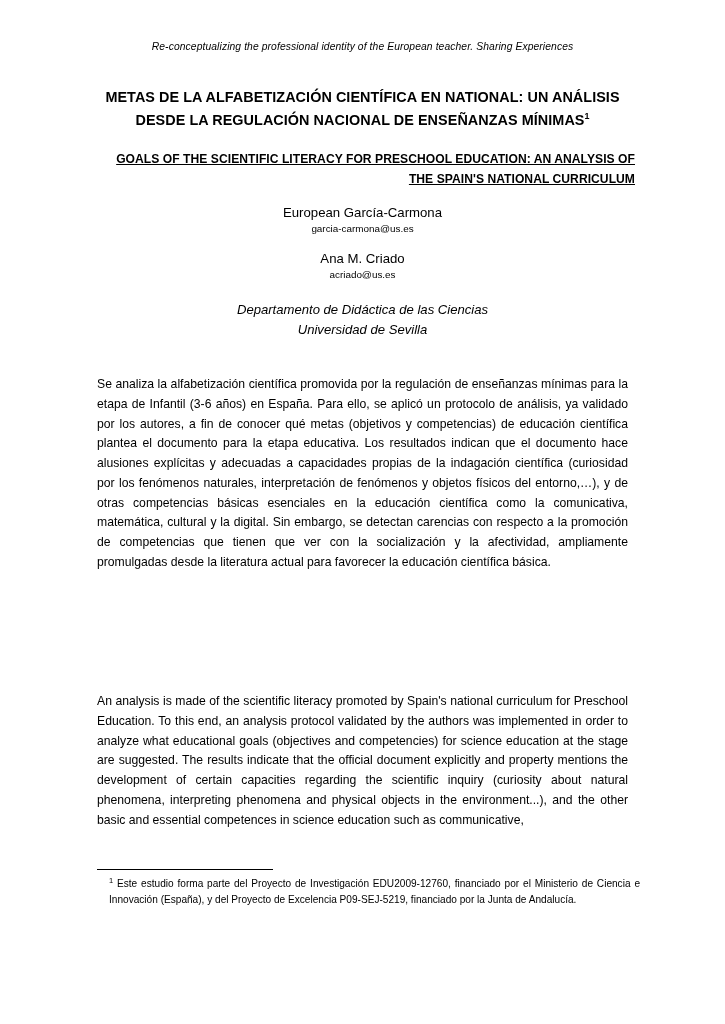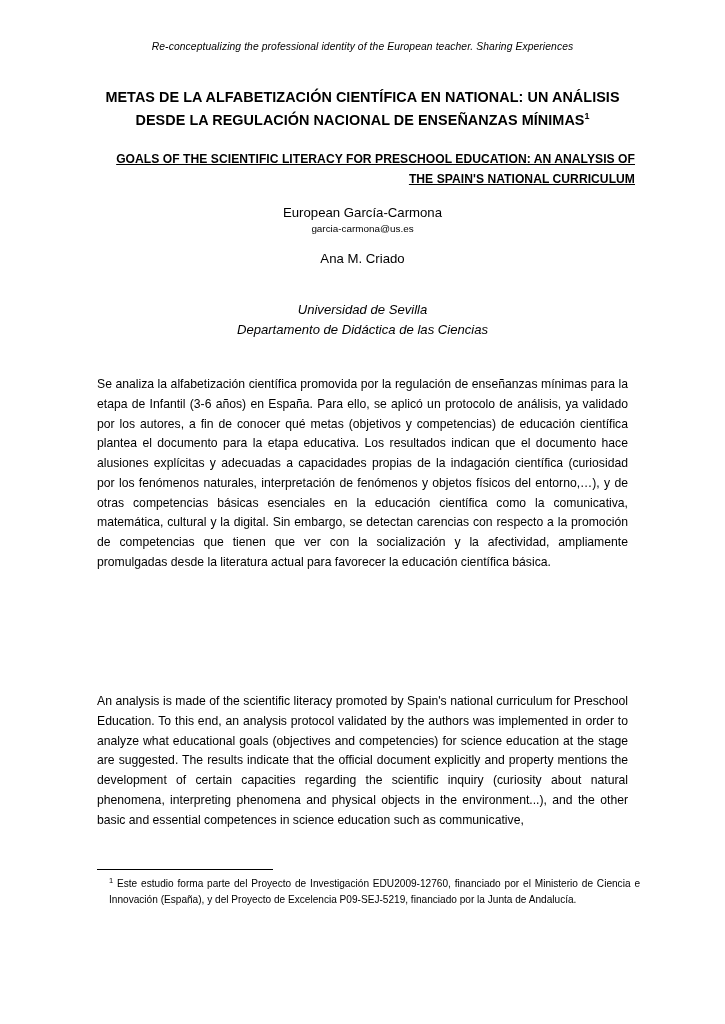--- a/index.html
+++ b/index.html
@@ -195,25 +195,26 @@
     <div class="title-es"><span>METAS DE LA ALFABETIZACIÓN CIENTÍFICA EN NATIONAL: UN ANÁLISIS DESDE LA REGULACIÓN NACIONAL DE ENSEÑANZAS MÍNIMAS</span><sup>1</sup></div>
   </div>
 
   <div class="title-en">GOALS OF THE SCIENTIFIC LITERACY FOR PRESCHOOL EDUCATION: AN ANALYSIS OF THE SPAIN'S NATIONAL CURRICULUM</div>
 
   <div class="authors">
     <div class="author-name">European García-Carmona</div>
     <div class="author-email">garcia-carmona@us.es</div>
     <div class="author-gap"></div>
     <div class="author-name">Ana M. Criado</div>
+    <div class="author-email">acriado@us.es</div>
   </div>
 
   <div class="affiliation">
+    <div>Departamento de Didáctica de las Ciencias</div>
     <div>Universidad de Sevilla</div>
-    <div>Departamento de Didáctica de las Ciencias</div>
   </div>
 
   <div class="resumen-block">
     <p class="body-text last-line-natural">Se analiza la alfabetización científica promovida por la regulación de enseñanzas mínimas para la etapa de Infantil (3-6 años) en España. Para ello, se aplicó un protocolo de análisis, ya validado por los autores, a fin de conocer qué metas (objetivos y competencias) de educación científica plantea el documento para la etapa educativa. Los resultados indican que el documento hace alusiones explícitas y adecuadas a capacidades propias de la indagación científica (curiosidad por los fenómenos naturales, interpretación de fenómenos y objetos físicos del entorno,…), y de otras competencias básicas esenciales en la educación científica como la comunicativa, matemática, cultural y la digital. Sin embargo, se detectan carencias con respecto a la promoción de competencias que tienen que ver con la socialización y la afectividad, ampliamente promulgadas desde la literatura actual para favorecer la educación científica básica.</p>
   </div>
 
 
   <div class="abstract-block">
     <p class="body-text">An analysis is made of the scientific literacy promoted by Spain's national curriculum for Preschool Education. To this end, an analysis protocol validated by the authors was implemented in order to analyze what educational goals (objectives and competencies) for science education at the stage are suggested. The results indicate that the official document explicitly and property mentions the development of certain capacities regarding the scientific inquiry (curiosity about natural phenomena, interpreting phenomena and physical objects in the environment...), and the other basic and essential competences in science education such as communicative,</p>
   </div>

